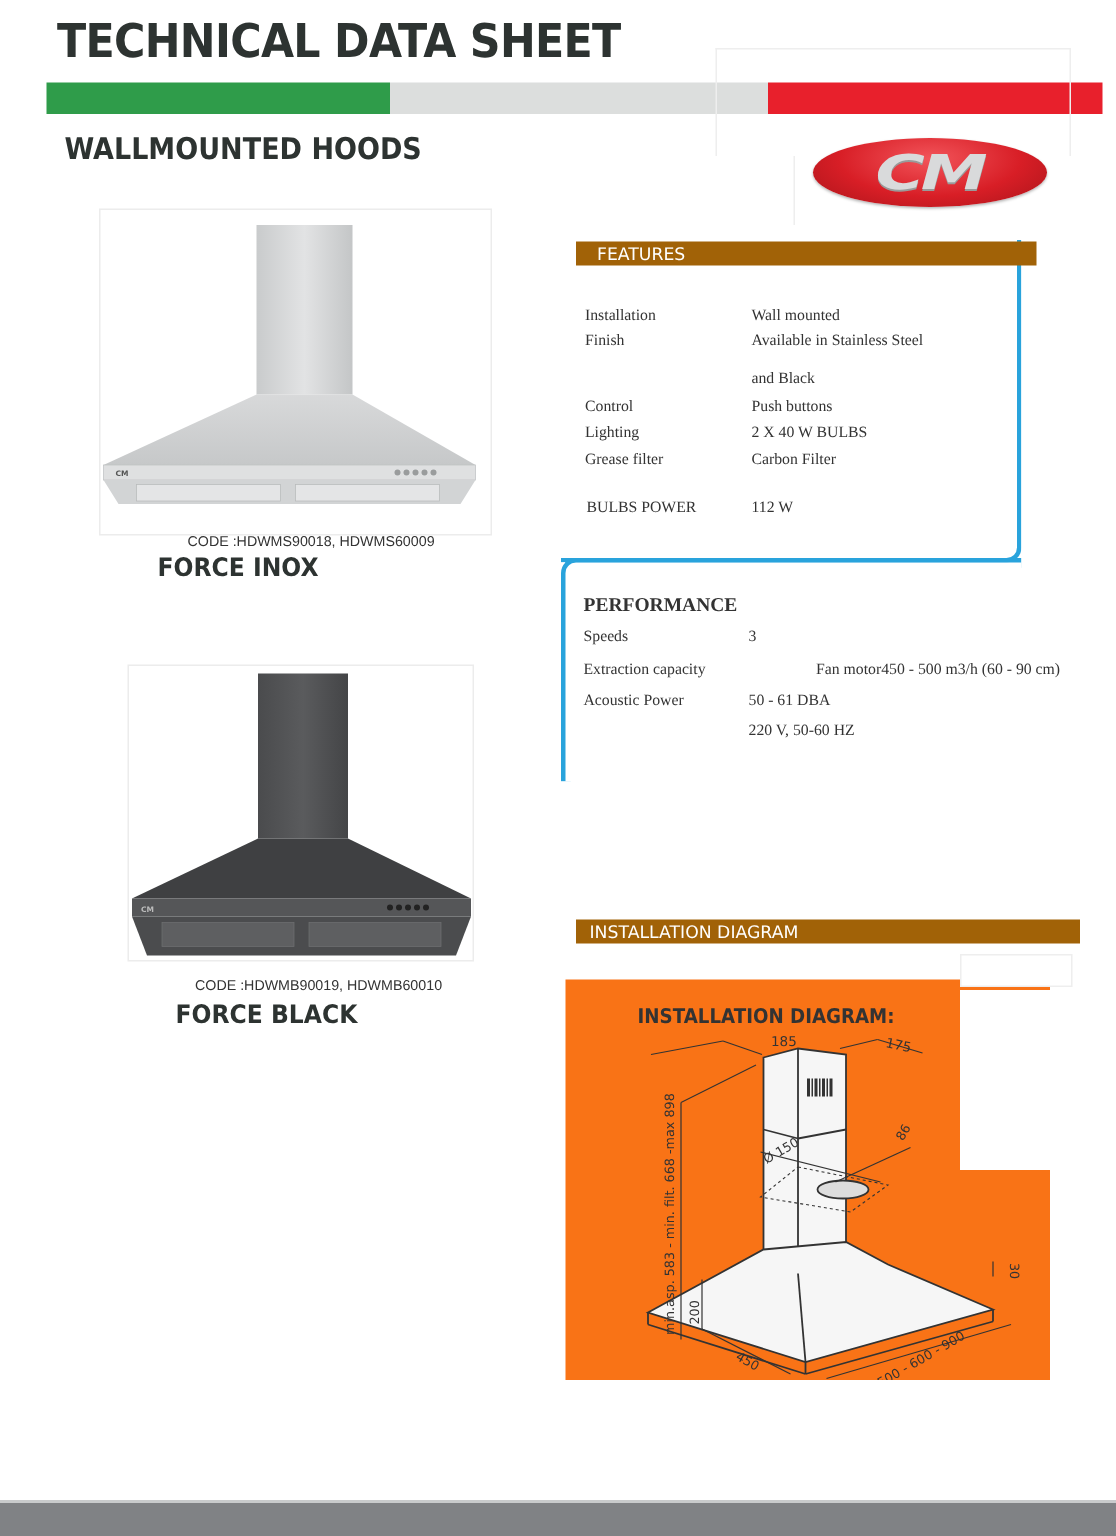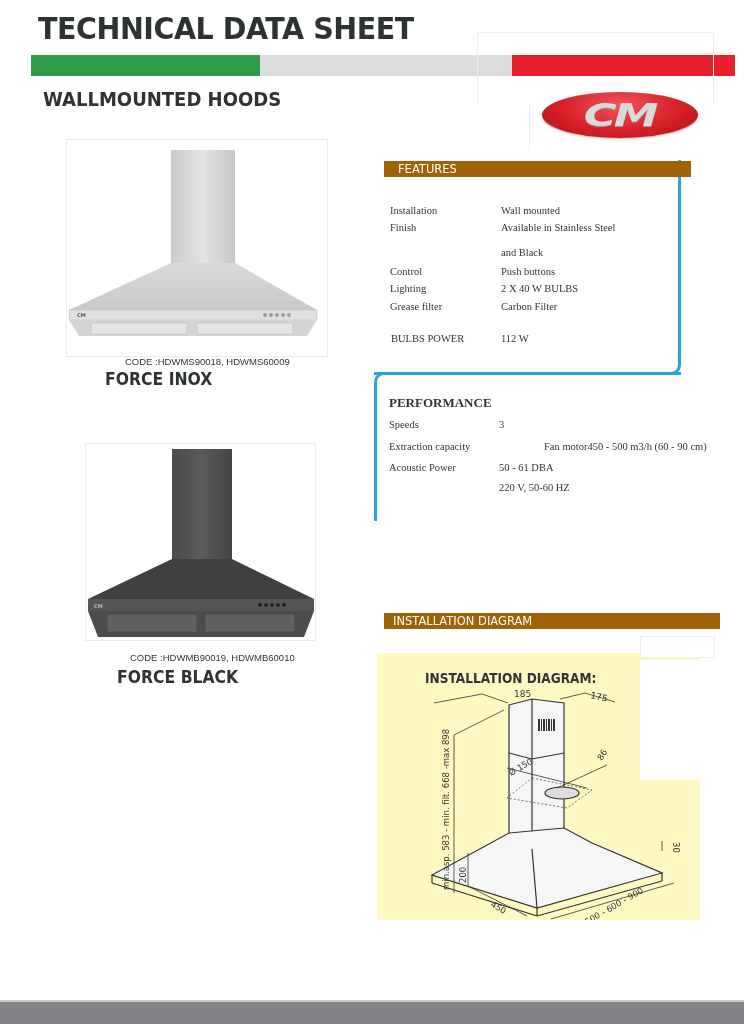--- a/index.html
+++ b/index.html
@@ -23,21 +23,21 @@
   .code { position: absolute; font-family: "Liberation Sans", sans-serif; font-size: 9.5px; color: #333; margin-left: 12px; }
   .model { position: absolute; font-family: "DejaVu Sans", sans-serif; font-weight: bold; font-size: 17px; color: #2d3331; transform: scaleX(0.92); transform-origin: left; }
 
   .panel-header { position: absolute; left: 384px; height: 16px; background: #a16207; color: #fff; font-family: "DejaVu Sans", sans-serif; font-size: 11.5px; padding-left: 14px; line-height: 16px; }
   .features-box { position: absolute; left: 374px; top: 160px; width: 307px; height: 215px; border-right: 3px solid #29a3dc; border-bottom: 3px solid #29a3dc; border-bottom-right-radius: 10px; }
   .perf-box { position: absolute; left: 374px; top: 372px; width: 307px; height: 149px; border-left: 3px solid #29a3dc; border-top: 3px solid #29a3dc; border-top-left-radius: 10px; }
 
   .spec { position: absolute; font-family: Liberation Serif, serif; font-size: 10.5px; color: #333; white-space: nowrap; }
   .spec-bold { font-weight: bold; }
 
-  .diagram { position: absolute; left: 377px; top: 653px; width: 323px; height: 267px; background: #fef9c3; }
+  .diagram { position: absolute; left: 377px; top: 653px; width: 323px; height: 267px; background: #f97316; }
   .diag-title { position: absolute; left: 48px; top: 17px; font-family: "DejaVu Sans", sans-serif; font-weight: bold; font-size: 13.5px; color: #333; transform: scaleX(0.9); transform-origin: left; }
   .diag-mask { position: absolute; background: #fff; }
 
   .footer { position: absolute; left: 0; top: 1000px; width: 744px; height: 24px; background: #808285; border-top: 2px solid #c9cbcc; }
 </style>
 </head>
 <body>
 
 <div class="title">TECHNICAL DATA SHEET</div>
 <div class="flag">

